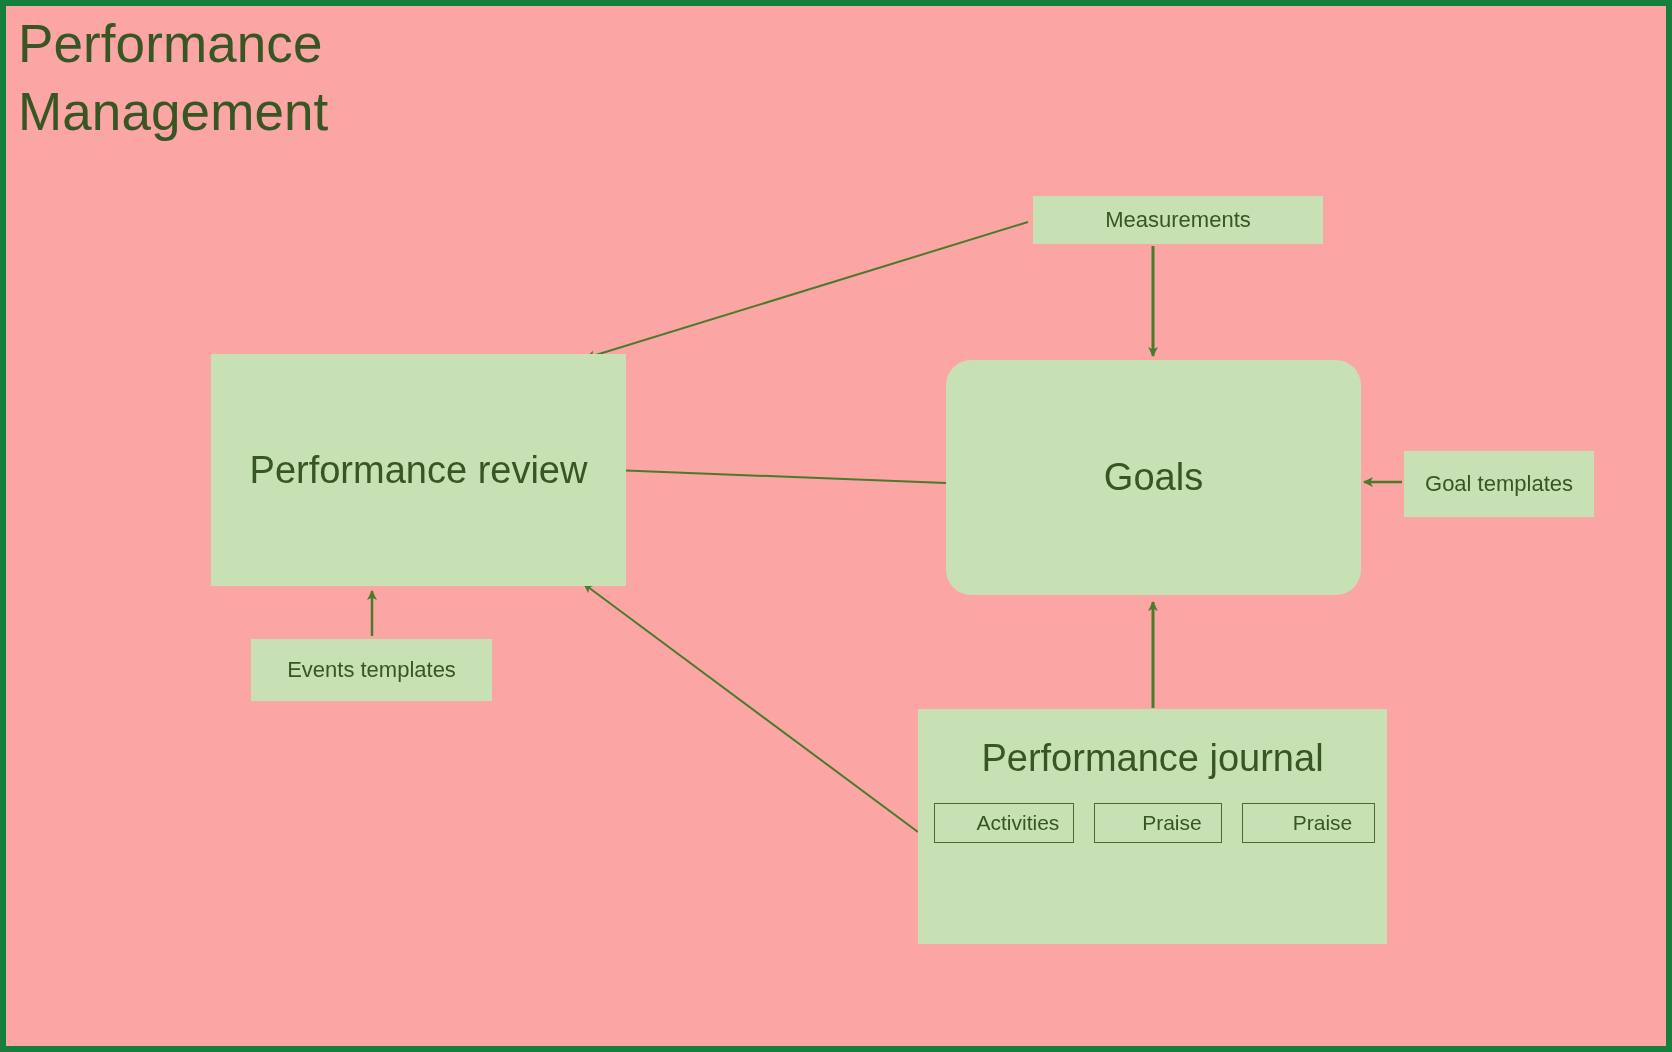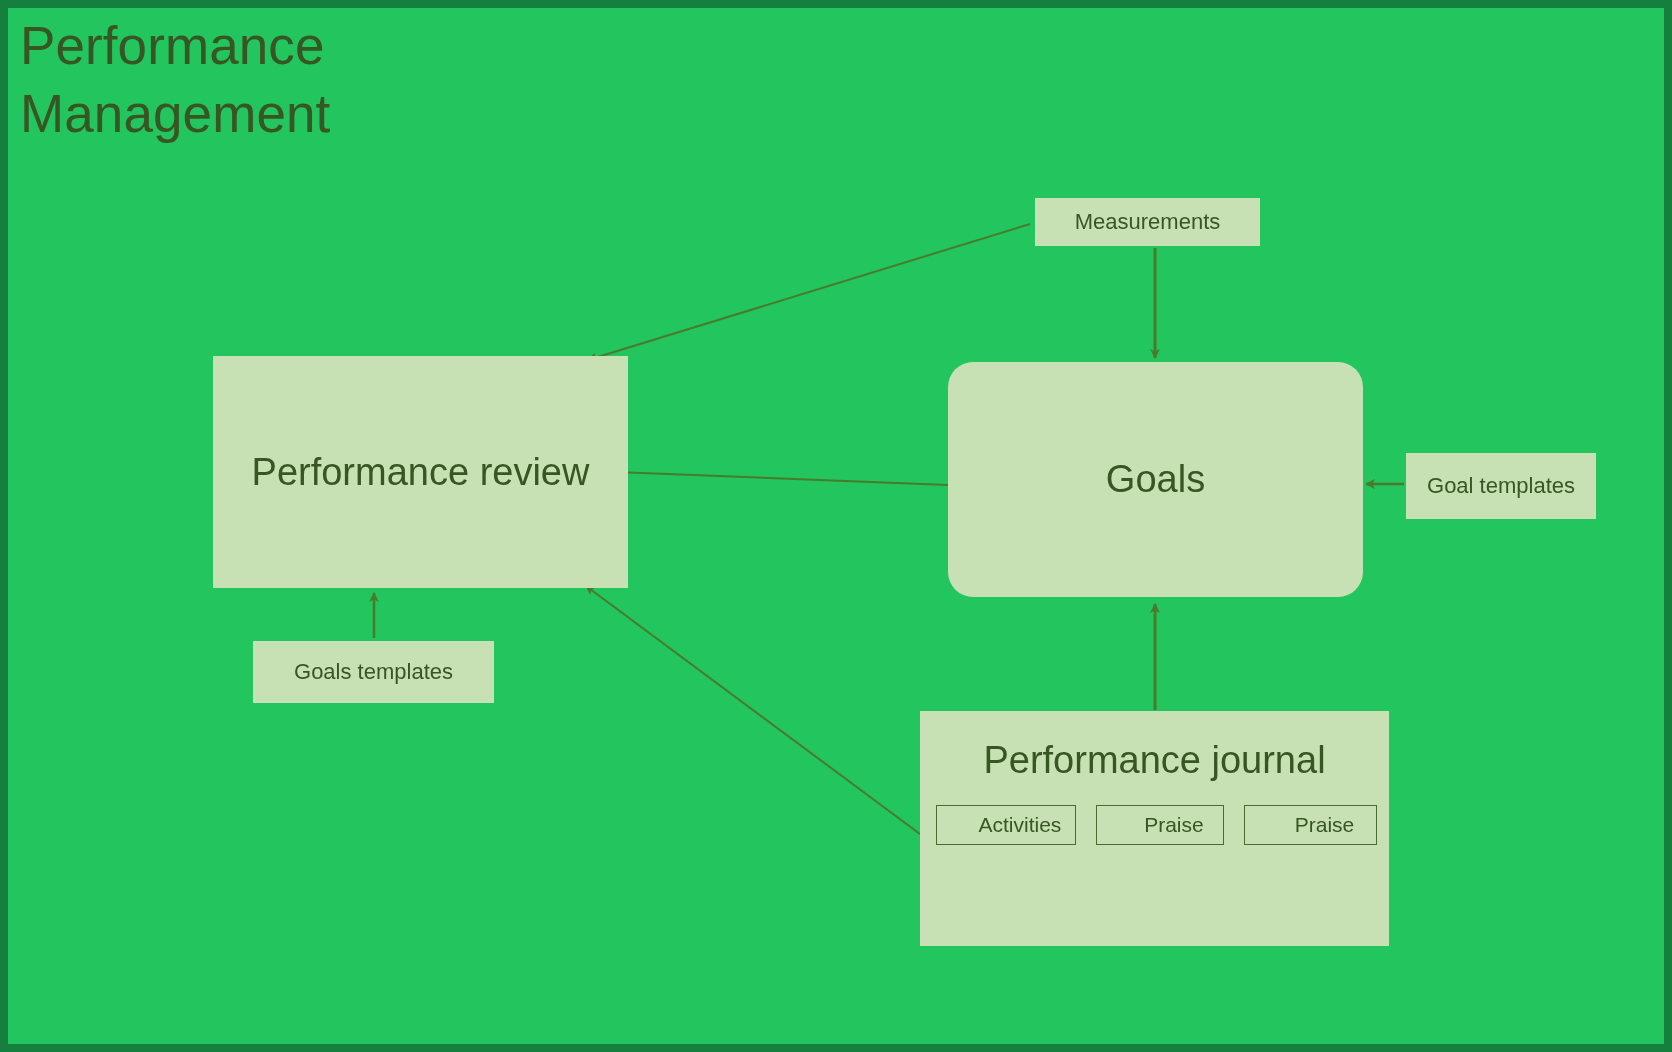--- a/index.html
+++ b/index.html
@@ -7,23 +7,23 @@
     padding: 0;
     background: #ffffff;
   }
   body {
     font-family: "Liberation Sans", sans-serif;
   }
   #canvas {
     position: relative;
     width: 1672px;
     height: 1052px;
-    background: #22c55e;
+    background: #fca5a5;
     box-sizing: border-box;
-    border: 8px solid #15803d;
+    border: 6px solid #15803d;
     overflow: hidden;
   }
   #inner {
     position: absolute;
     left: 0;
     top: 0;
     width: 1652px;
     height: 1032px;
   }
   
@@ -57,21 +57,21 @@
     font-size: 22px;
   }
   
   #node-performance-review {
     left: 158px; top: 348px; width: 415px; height: 232px; margin-left: 47px;
   }
   #node-goals {
     left: 940px; top: 354px; width: 415px; height: 235px; border-radius: 25px;
   }
   #node-measurements {
-    left: 1027px; top: 190px; width: 225px; height: 48px;
+    left: 1027px; top: 190px; width: 290px; height: 48px;
   }
   #node-goal-templates {
     left: 1398px; top: 445px; width: 190px; height: 66px;
   }
   #node-review-templates {
     left: 245px; top: 633px; width: 241px; height: 62px;
   }
   #node-performance-journal {
     left: 912px; top: 703px; width: 469px; height: 235px;
     display: block;
@@ -159,21 +159,21 @@
 
     <div class="node small" id="node-measurements">
       <span>Measurements</span>
     </div>
 
     <div class="node small" id="node-goal-templates">
       <span>Goal templates</span>
     </div>
 
     <div class="node small" id="node-review-templates">
-      <span>Goals templates</span>
+      <span>Events templates</span>
     </div>
 
     <div class="node" id="node-performance-journal">
       <div class="journal-title">Performance journal</div>
       <div class="journal-chips">
         <div class="chip w1">
           <span>Activities</span>
         </div>
         <div class="chip w2">
           <span>Praise</span>

